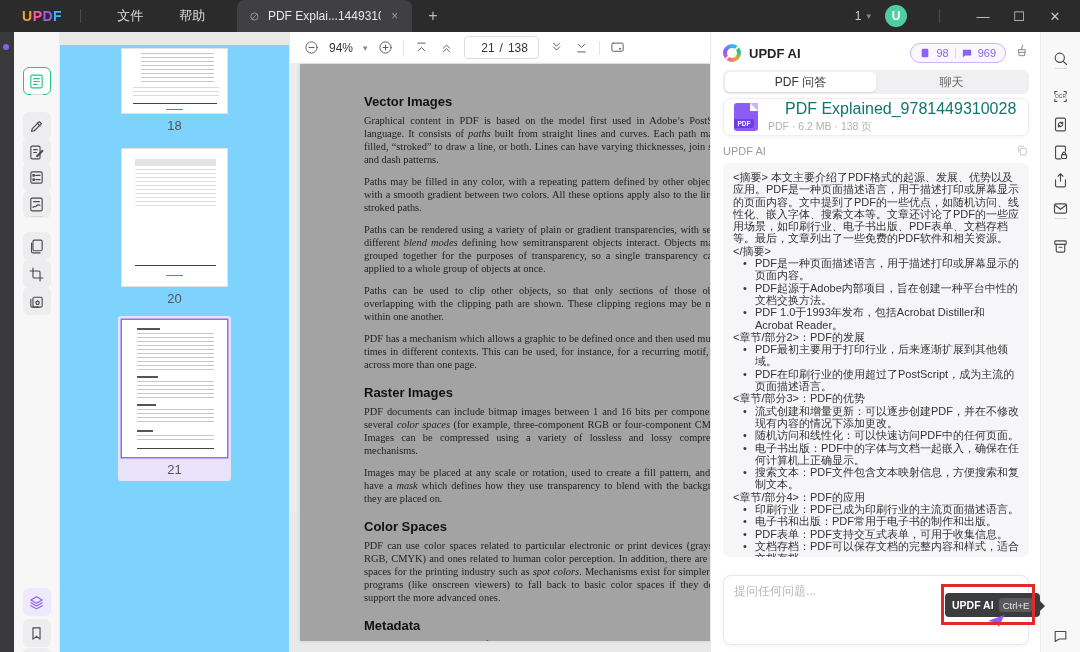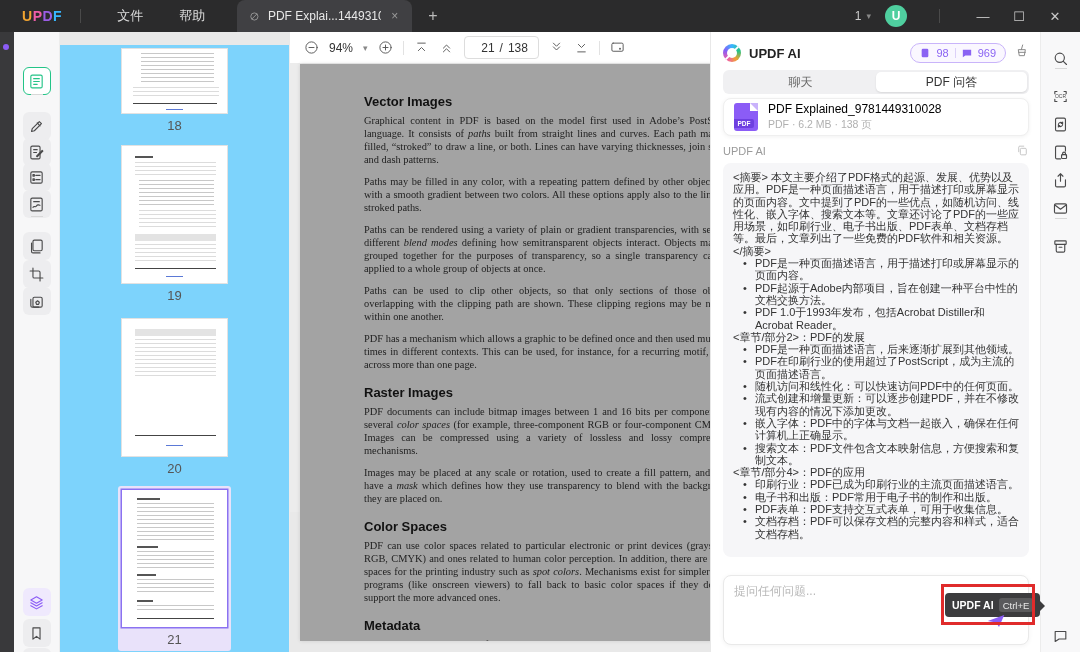--- a/index.html
+++ b/index.html
@@ -114,21 +114,21 @@
 
   #file-card { position:absolute; left:12px; top:66px; width:306px; height:38px; background:#fff;
     border:1px solid #efefef; border-radius:8px; box-shadow:0 1px 4px rgba(0,0,0,.06);
     display:flex; align-items:center; gap:10px; padding:0 10px; }
   .pdficon { width:24px; height:28px; background:#8b5cf6; border-radius:3px; position:relative; }
   .pdficon::before { content:""; position:absolute; right:0; top:0; border:4px solid #c9b2fb;
     border-left-color:#fff; border-bottom-color:#fff; }
   .pdficon span { position:absolute; left:0; bottom:3px; width:20px; height:9px; background:#6d3fe0;
     color:#fff; font-size:6.5px; font-weight:bold; text-align:center; line-height:9px;
     border-radius:0 2px 2px 0; }
-  .fc-name { font-size:12px; color:#000000; }
+  .fc-name { font-size:16px; color:#0f766e;margin-left:17px; }
   .fc-meta { font-size:10.5px; color:#b0b0b0; margin-top:2px; }
 
   #ai-sender { position:absolute; left:12px; top:112px; width:306px; display:flex;
     align-items:center; font-size:11px; color:#9a9a9a; }
   #ai-sender svg { margin-left:auto; width:13px; height:13px; stroke:#b5b5b5; fill:none; stroke-width:1.4; }
 
   #ai-bubble { position:absolute; left:12px; top:131px; width:306px; height:394px;
     background:#f6f6f8; border-radius:8px; padding:8px 10px; overflow:hidden;
     font-size:11px; line-height:12.3px; color:#333; }
   .ai-line { margin:0; }
@@ -321,33 +321,20 @@
   <div id="thumb-panel">
       <div class="thumb-wrap" style="margin-top: 4px;">
         <div class="thumb t18" style="height: 64px;">
           <div class="tl" style="left: 18%; top: 4px; width: 70%; height: 30px;"></div>
           <div class="tl lite" style="left: 10%; top: 38px; width: 82%; height: 12px;"></div>
           <div class="trule" style="left: 10%; top: 54px; width: 80%;"></div>
           <div class="tlink" style="left: 42%; top: 60px; width: 16%;"></div>
         </div>
         <div class="thumb-label">18</div>
       </div>
-      <div class="thumb-wrap" style="margin-top: 13px;">
-        <div class="thumb t19" style="height: 137px;">
-          <div class="thead-dash" style="left: 12%; top: 10px; width: 18%;"></div>
-          <div class="tl lite" style="left: 12%; top: 16px; width: 78%; height: 14px;"></div>
-          <div class="tl" style="left: 16%; top: 34px; width: 72%; height: 26px;"></div>
-          <div class="tl lite" style="left: 16%; top: 64px; width: 74%; height: 18px;"></div>
-          <div class="tbox" style="left: 12%; top: 88px; width: 78%; height: 7px;"></div>
-          <div class="tl lite" style="left: 12%; top: 98px; width: 78%; height: 20px;"></div>
-          <div class="trule" style="left: 12%; top: 122px; width: 78%;"></div>
-          <div class="tlink" style="left: 42%; top: 130px; width: 16%;"></div>
-        </div>
-        <div class="thumb-label">19</div>
-      </div>
       <div class="thumb-wrap" style="margin-top: 16px;">
         <div class="thumb t20" style="height: 137px;">
           <div class="tbox" style="left: 12%; top: 10px; width: 78%; height: 7px;"></div>
           <div class="tl lite" style="left: 12%; top: 20px; width: 78%; height: 40px;"></div>
           <div class="trule" style="left: 12%; top: 116px; width: 78%;"></div>
           <div class="tlink" style="left: 42%; top: 126px; width: 16%;"></div>
         </div>
         <div class="thumb-label">20</div>
       </div>
       <div class="thumb-wrap selected" style="margin-top: 10px;">
@@ -443,22 +430,22 @@
       <span class="broom">
         <svg viewBox="0 0 24 24">
             <path d="M13 3l-2 7"></path>
             <path d="M7 10h10l-1.5 9h-7z"></path>
             <path d="M7 14h10"></path>
           </svg>
       </span>
     </div>
 
     <div id="ai-tabs">
+      <div class="ai-tab active">PDF 问答</div>
       <div class="ai-tab">聊天</div>
-      <div class="ai-tab active">PDF 问答</div>
     </div>
 
     <div id="file-card">
       <span class="pdficon">
           <span>PDF</span>
         </span>
       <span>
         <div class="fc-name">PDF Explained_9781449310028</div>
         <div class="fc-meta">PDF · 6.2 MB · 138 页</div>
       </span>
@@ -471,25 +458,26 @@
           <path d="M5 15V6a2 2 0 012-2h8"></path>
         </svg>
     </div>
 
     <div id="ai-bubble">
         <p class="ai-line">&lt;摘要&gt; 本文主要介绍了PDF格式的起源、发展、优势以及应用。PDF是一种页面描述语言，用于描述打印或屏幕显示的页面内容。文中提到了PDF的一些优点，如随机访问、线性化、嵌入字体、搜索文本等。文章还讨论了PDF的一些应用场景，如印刷行业、电子书出版、PDF表单、文档存档等。最后，文章列出了一些免费的PDF软件和相关资源。 &lt;/摘要&gt;</p>
         <p class="ai-line ai-bullet">PDF是一种页面描述语言，用于描述打印或屏幕显示的页面内容。</p>
         <p class="ai-line ai-bullet">PDF起源于Adobe内部项目，旨在创建一种平台中性的文档交换方法。</p>
         <p class="ai-line ai-bullet">PDF 1.0于1993年发布，包括Acrobat Distiller和Acrobat Reader。</p>
         <p class="ai-line">&lt;章节/部分2&gt;：PDF的发展</p>
-        <p class="ai-line ai-bullet">PDF是一种页面描述语言，后来逐渐扩展到其他领域。</p>
+        <p class="ai-line ai-bullet">PDF最初主要用于打印行业，后来逐渐扩展到其他领域。</p>
         <p class="ai-line ai-bullet">PDF在印刷行业的使用超过了PostScript，成为主流的页面描述语言。</p>
+        <p class="ai-line">&lt;章节/部分3&gt;：PDF的优势</p>
+        <p class="ai-line ai-bullet">流式创建和增量更新：可以逐步创建PDF，并在不修改现有内容的情况下添加更改。</p>
         <p class="ai-line ai-bullet">随机访问和线性化：可以快速访问PDF中的任何页面。</p>
-        <p class="ai-line ai-bullet">流式创建和增量更新：可以逐步创建PDF，并在不修改现有内容的情况下添加更改。</p>
-        <p class="ai-line ai-bullet">嵌入字体：PDF中的字体与文档一起嵌入，确保在任何计算机上正确显示。</p>
+        <p class="ai-line ai-bullet">电子书出版：PDF中的字体与文档一起嵌入，确保在任何计算机上正确显示。</p>
         <p class="ai-line ai-bullet">搜索文本：PDF文件包含文本映射信息，方便搜索和复制文本。</p>
         <p class="ai-line">&lt;章节/部分4&gt;：PDF的应用</p>
         <p class="ai-line ai-bullet">印刷行业：PDF已成为印刷行业的主流页面描述语言。</p>
         <p class="ai-line ai-bullet">电子书和出版：PDF常用于电子书的制作和出版。</p>
         <p class="ai-line ai-bullet">PDF表单：PDF支持交互式表单，可用于收集信息。</p>
         <p class="ai-line ai-bullet">文档存档：PDF可以保存文档的完整内容和样式，适合文档存档。</p>
       </div>
 
     <div id="ai-input">
       <input placeholder="提问任何问题..." style="">

